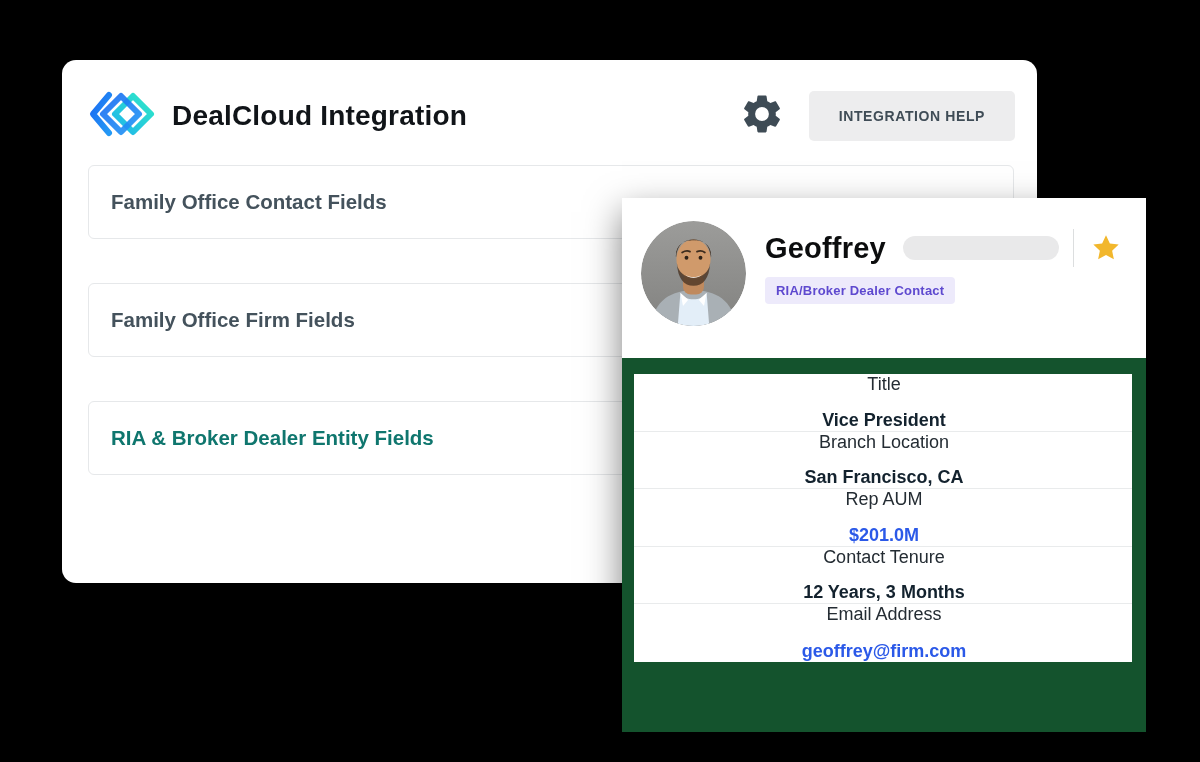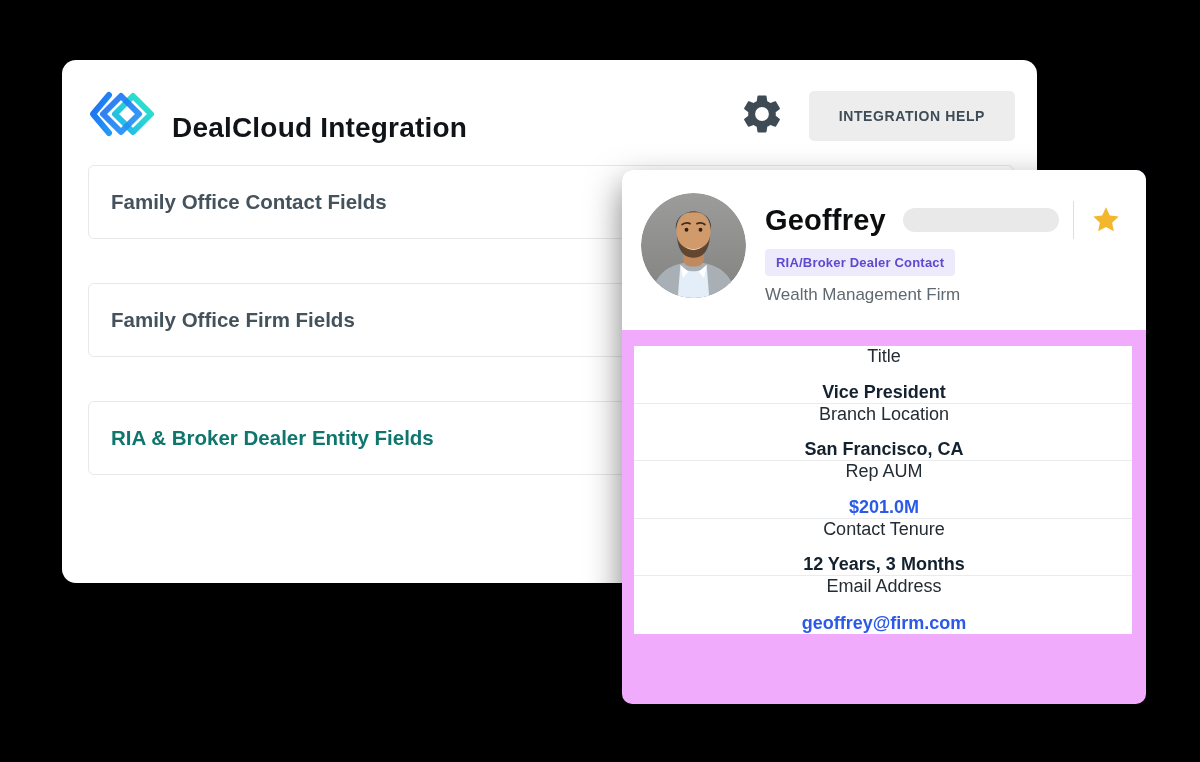--- a/index.html
+++ b/index.html
@@ -6,43 +6,43 @@
   html,body { background:#000; }
   body { font-family:"Liberation Sans","DejaVu Sans",sans-serif; }
   .stage { position:relative; width:1200px; height:762px; background:#000; overflow:hidden; }
 
   
   .main-panel {
     position:absolute; left:62px; top:60px; width:975px; height:523px;
     background:#fff; border-radius:14px; box-shadow:0 10px 30px rgba(0,0,0,.55);
   }
   .panel-header { display:flex; align-items:center; padding:28px 22px 0 26px; }
-  .brand { display:flex; align-items:flex-end; gap:16px; }
+  .brand { display:flex; align-items:center; gap:16px; }
   .app-title { font-size:28px; font-weight:700; color:#101418; letter-spacing:.2px; }
   .header-spacer { flex:1; }
   .gear-wrap { width:50px; height:50px; display:flex; align-items:center; justify-content:center; cursor:pointer; }
   .help-btn {
     margin-left:22px; height:50px; padding:0 30px; background:#ededee; border:none; border-radius:5px;
     font-family:inherit; font-size:14px; font-weight:600; letter-spacing:.6px; color:#3f4c56; cursor:pointer;
     display:flex; align-items:center;
   }
 
   .fields-list { position:absolute; left:26px; right:23px; top:105px; display:flex; flex-direction:column; gap:44px; }
   .field-card {
     height:74px; background:#fff; border:1px solid #e6e8ea; border-radius:6px;
     display:flex; align-items:center; padding-left:22px;
     font-size:20.5px; font-weight:600; color:#44525c; cursor:pointer;
   }
   .field-card.active { color:#2542e8; font-weight:700; }
   .field-card.muted  { color:#0f766e; }
 
   
   .contact-card {
-    position:absolute; left:622px; top:170px; width:524px; height:534px;
-    background:#f0abfc; border-radius:10px; box-shadow:0 14px 34px rgba(0,0,0,.5); overflow:hidden;
+    position:absolute; left:622px; top:198px; width:524px; height:534px;
+    background:#14532d; border-radius:0; box-shadow:0 14px 34px rgba(0,0,0,.5); overflow:hidden;
   }
   .card-header { background:#fff; height:160px; display:flex; padding:23px 18px 0 19px; }
   .avatar { width:105px; height:105px; border-radius:50%; overflow:hidden; flex:none; }
   .id-block { margin-left:19px; padding-top:8px; flex:1; min-width:0; }
   .name-row { display:flex; align-items:center; }
   .contact-name { font-size:29px; font-weight:700; color:#0c0d0e; letter-spacing:.2px; }
   .name-redaction { width:156px; height:24px; background:#e9e9ea; border-radius:12px; margin-left:17px; }
   .name-divider { width:1px; height:38px; background:#dcdedf; margin:0 16px 0 14px; }
   .star { width:32px; height:32px; display:flex; align-items:center; justify-content:center; cursor:pointer; }
   .type-badge {
@@ -156,21 +156,20 @@
           <span class="contact-name">Geoffrey</span>
           <span class="name-redaction"></span>
           <span class="name-divider"></span>
           <span class="star">
             <svg width="32" height="32" viewBox="0 0 24 24">
               <path fill="#f2b72c" d="M12 2.5l2.9 6.1 6.6.8-4.9 4.6 1.3 6.5L12 17.3 6.1 20.5l1.3-6.5L2.5 9.4l6.6-.8z"></path>
             </svg>
           </span>
         </div>
         <span class="type-badge">RIA/Broker Dealer Contact</span>
-        <div class="firm-name">Wealth Management Firm</div>
       </div>
     </div>
 
     <div class="contact-table">
         <div class="crow">
           <span class="flabel">Title</span>
           <span class="fvalue">Vice President</span>
         </div>
         <div class="crow">
           <span class="flabel">Branch Location</span>

